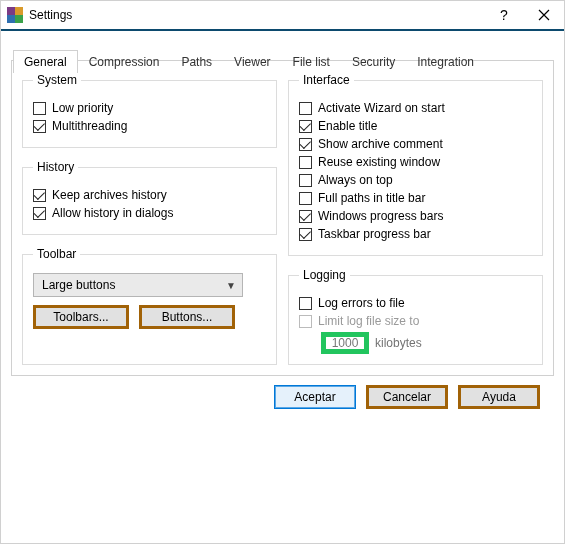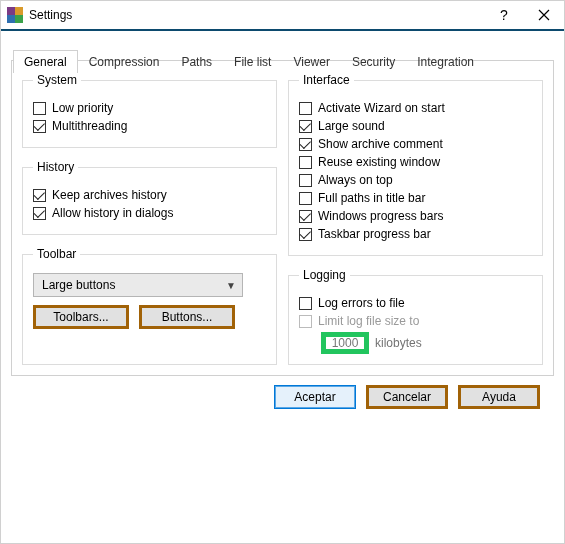--- a/index.html
+++ b/index.html
@@ -61,22 +61,22 @@
         </svg>
     </div>
   </div>
 
   <div class="client">
     <div class="tabwrap">
       <div class="tabstrip">
         <div class="tab active">General</div>
         <div class="tab">Compression</div>
         <div class="tab">Paths</div>
+        <div class="tab">Viewer</div>
         <div class="tab">File list</div>
-        <div class="tab">Viewer</div>
         <div class="tab">Security</div>
         <div class="tab">Integration</div>
       </div>
 
       <div class="tabpage">
 
         <div class="col">
 
           <fieldset class="group">
             <legend>System</legend>
@@ -119,21 +119,21 @@
         <div class="col">
 
           <fieldset class="group">
             <legend>Interface</legend>
             <div class="chkline">
               <div class="chkbox"></div>
               <div class="chklabel">Activate Wizard on start</div>
             </div>
             <div class="chkline">
               <div class="chkbox checked"></div>
-              <div class="chklabel">Large sound</div>
+              <div class="chklabel">Enable title</div>
             </div>
             <div class="chkline">
               <div class="chkbox checked"></div>
               <div class="chklabel">Show archive comment</div>
             </div>
             <div class="chkline">
               <div class="chkbox"></div>
               <div class="chklabel">Reuse existing window</div>
             </div>
             <div class="chkline">

